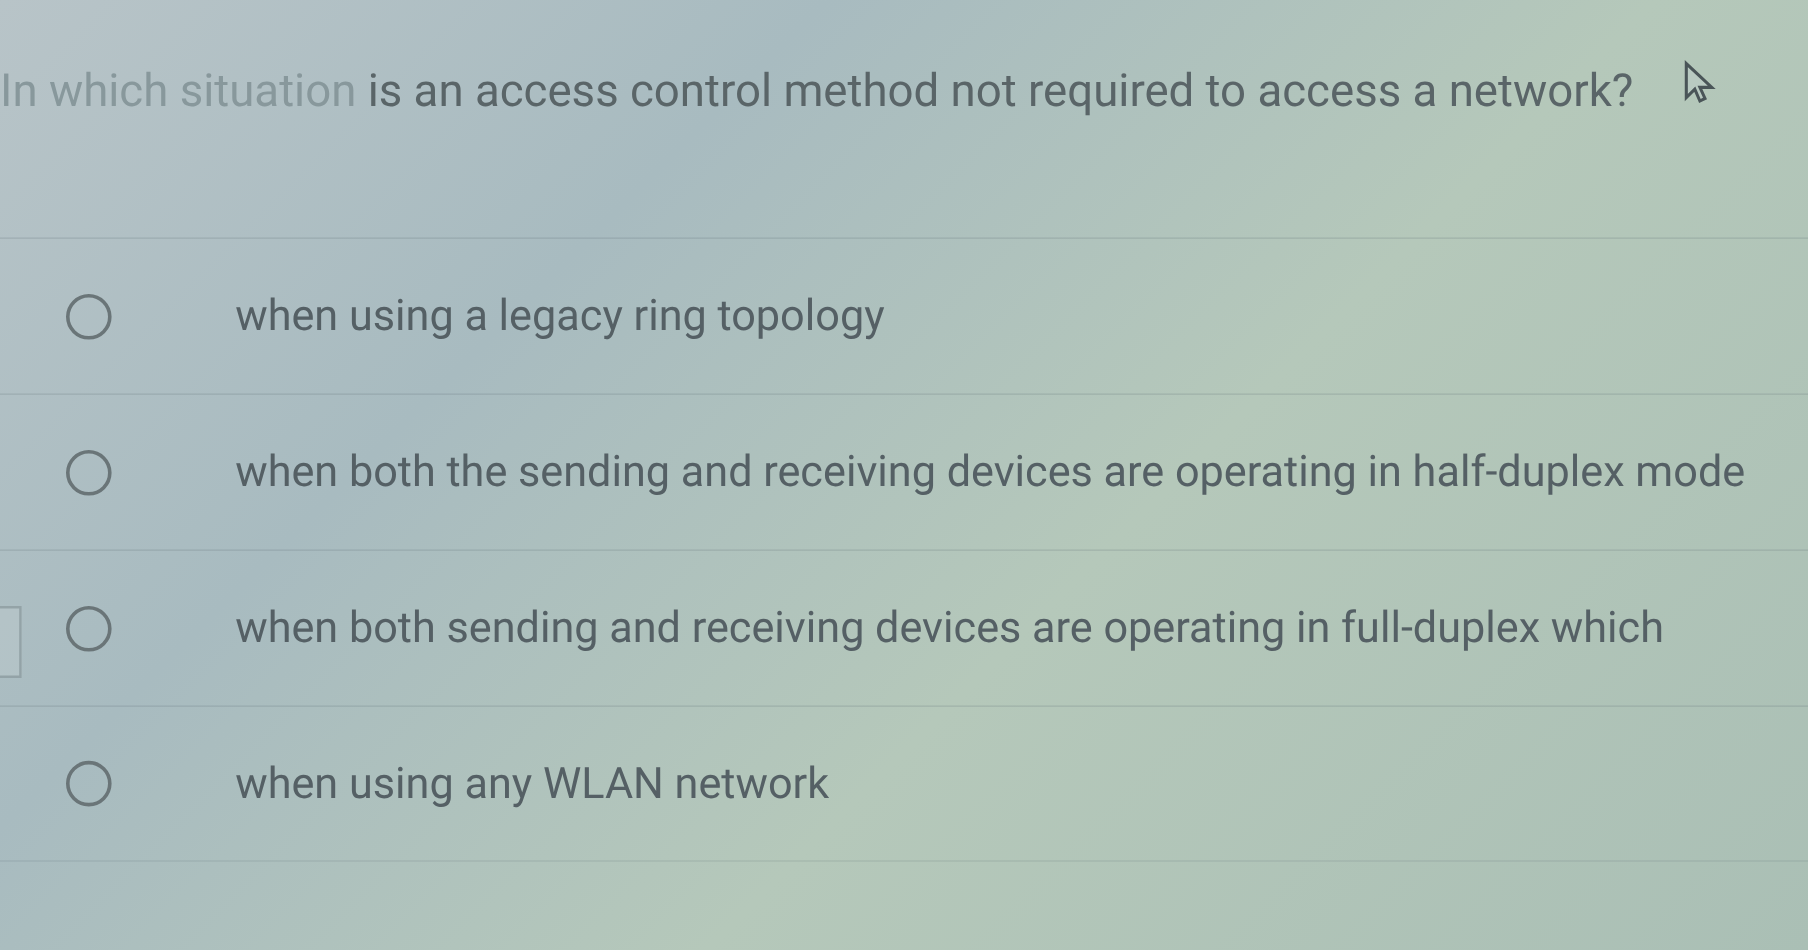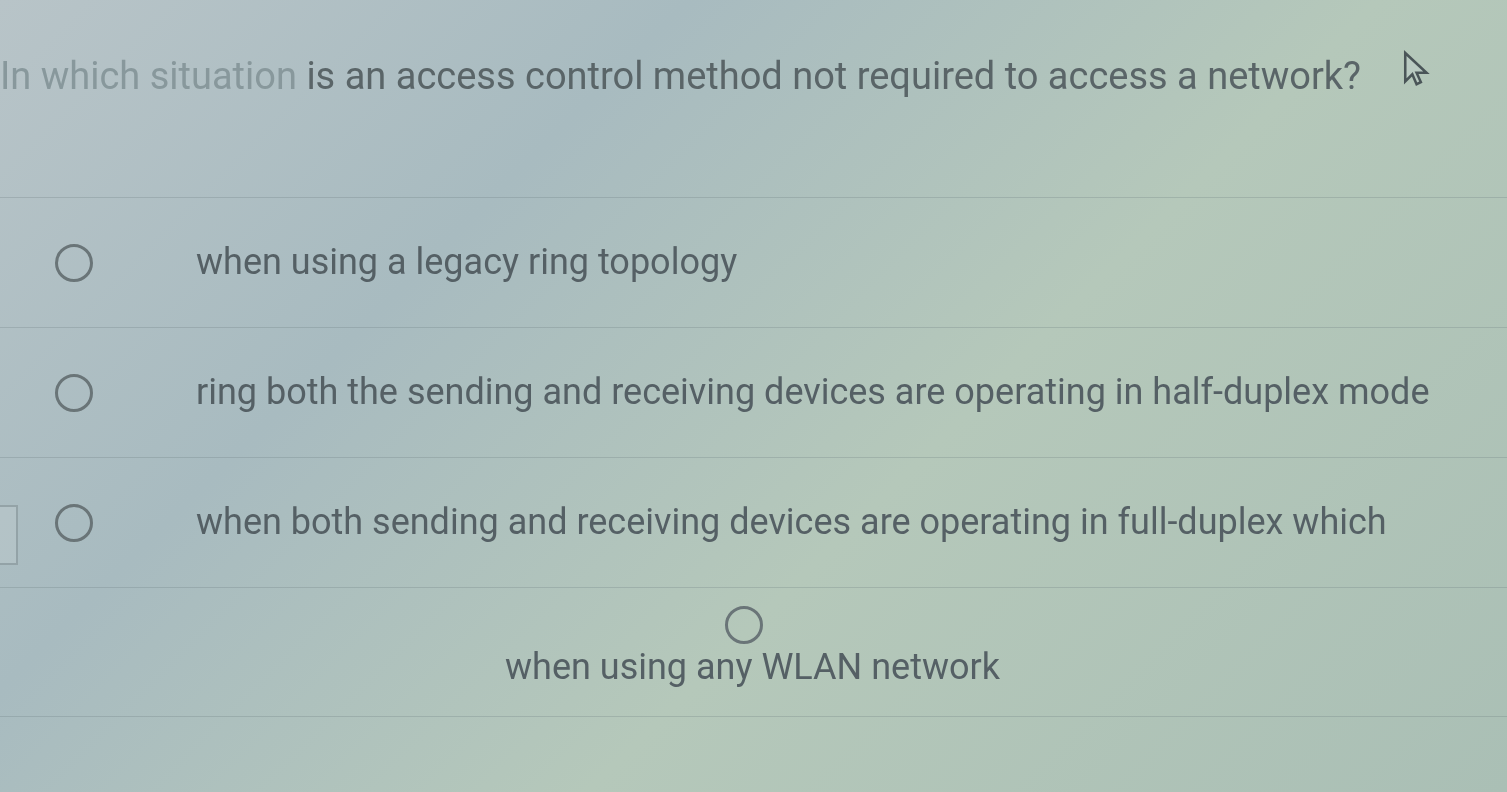--- a/index.html
+++ b/index.html
@@ -50,21 +50,20 @@
     .option-row {
       display: flex;
       align-items: center;
       padding: 18px 0;
       border-top: 1px solid rgba(100, 115, 120, 0.25);
       min-height: 130px;
     }
     
     .option-row:last-child {
       border-bottom: 1px solid rgba(100, 115, 120, 0.25);
-      flex-direction: column;
     }
     
     .radio-button {
       width: 38px;
       height: 38px;
       border: 3px solid #6a7578;
       border-radius: 50%;
       background: transparent;
       margin-left: 55px;
       margin-right: 75px;
@@ -109,21 +108,21 @@
 
   <div class="options-container">
 
     <div class="option-row">
       <div class="radio-button"></div>
       <div class="option-label">when using a legacy ring topology</div>
     </div>
 
     <div class="option-row">
       <div class="radio-button"></div>
-      <div class="option-label">ring both the sending and receiving devices are operating in half-duplex mode</div>
+      <div class="option-label">when both the sending and receiving devices are operating in half-duplex mode</div>
     </div>
 
     <div class="option-row">
       <div class="radio-button"></div>
       <div class="option-label">when both sending and receiving devices are operating in full-duplex which</div>
     </div>
 
     <div class="option-row">
       <div class="radio-button"></div>
       <div class="option-label">when using any WLAN network</div>

